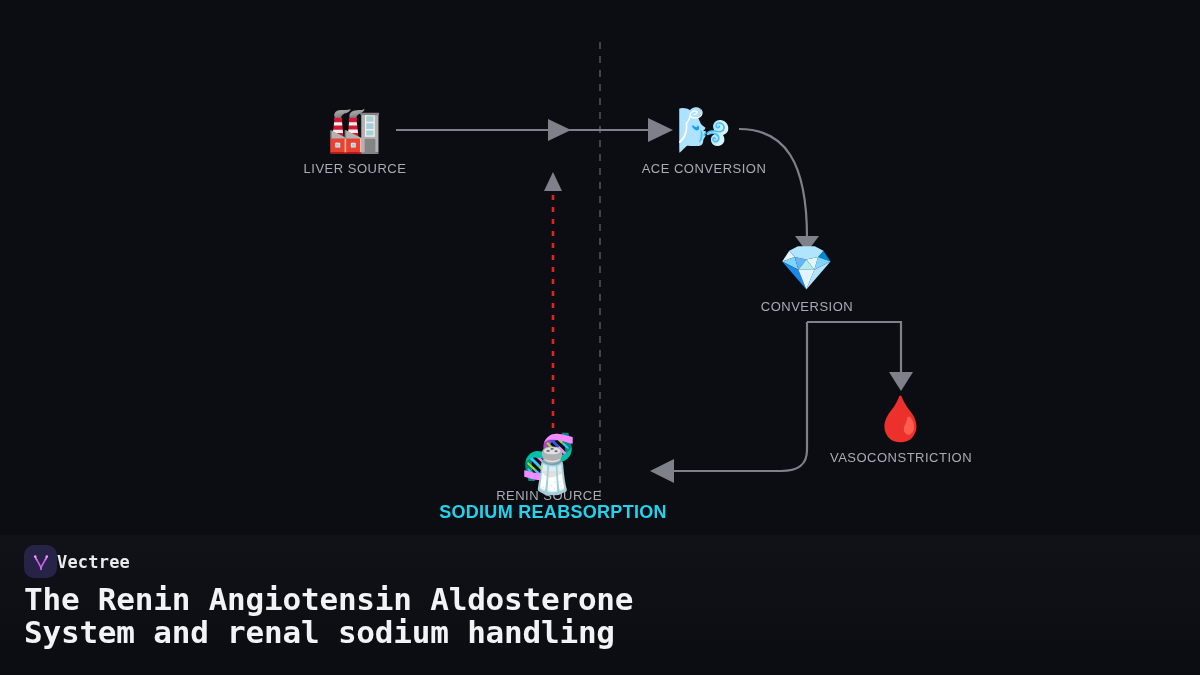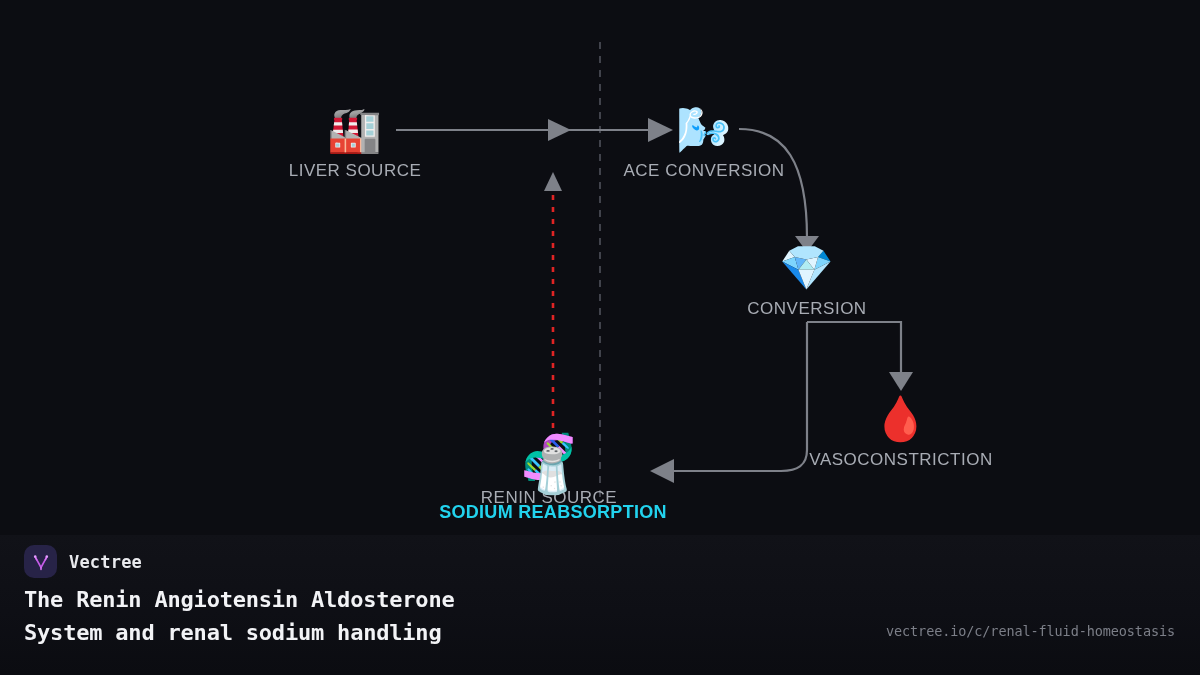--- a/index.html
+++ b/index.html
@@ -42,21 +42,21 @@
     font-size: 44px;
     line-height: 48px;
     height: 48px;
     display: block;
     text-align: center;
     font-family: "DejaVu Sans", sans-serif;
     filter: saturate(1.05);
   }
   .node .nlabel {
     margin-top: 7px;
-    font-size: 17px;
+    font-size: 13px;
     letter-spacing: 0.5px;
     color: #a8acb4;
     white-space: nowrap;
     font-family: "Liberation Sans", sans-serif;
   }
   .node.accent .nlabel {
     color: #22d3ee;
     font-weight: bold;
     font-size: 18px;
     letter-spacing: 0.3px;
@@ -67,21 +67,21 @@
     position: absolute;
     left: 0; top: 535px;
     width: 1200px; height: 140px;
     background: linear-gradient(180deg, #111218 0%, #0e0f15 55%, #0b0c11 100%);
   }
   #brand {
     position: absolute;
     left: 24px; top: 10px;
     display: flex;
     align-items: center;
-    gap: 12px;
+    gap: 0;
   }
   #logo {
     width: 33px; height: 33px;
     border-radius: 10px;
     background: #272347;
     display: flex;
     align-items: center;
     justify-content: center;
   }
   #brandname {
@@ -90,21 +90,21 @@
     font-size: 17px;
     color: #e9eaee;
     letter-spacing: 0.2px;
   }
   #title {
     position: absolute;
     left: 24px; top: 48px;
     width: 840px;
     font-family: "DejaVu Sans Mono", monospace;
     font-weight: bold;
-    font-size: 22px;
+    font-size: 31px;
     line-height: 33px;
     color: #f2f3f6;
     letter-spacing: -0.2px;
     white-space: pre-line;
   }
   #url {
     position: absolute;
     right: 25px; top: 88px;
     font-family: "DejaVu Sans Mono", monospace;
     font-size: 13.5px;
@@ -200,17 +200,16 @@
           <circle cx="5.2" cy="5.4" r="1.25" fill="#e4a0ff"></circle>
           <circle cx="16.8" cy="5.4" r="1.25" fill="#e4a0ff"></circle>
         </svg>
       </div>
       <span id="brandname">Vectree</span>
     </div>
 
     <div id="title">The Renin Angiotensin Aldosterone
 System and renal sodium handling</div>
 
-    <div id="url">vectree.io/c/renal-fluid-homeostasis</div>
 
   </div>
 
 </div>
 
 </body></html>

